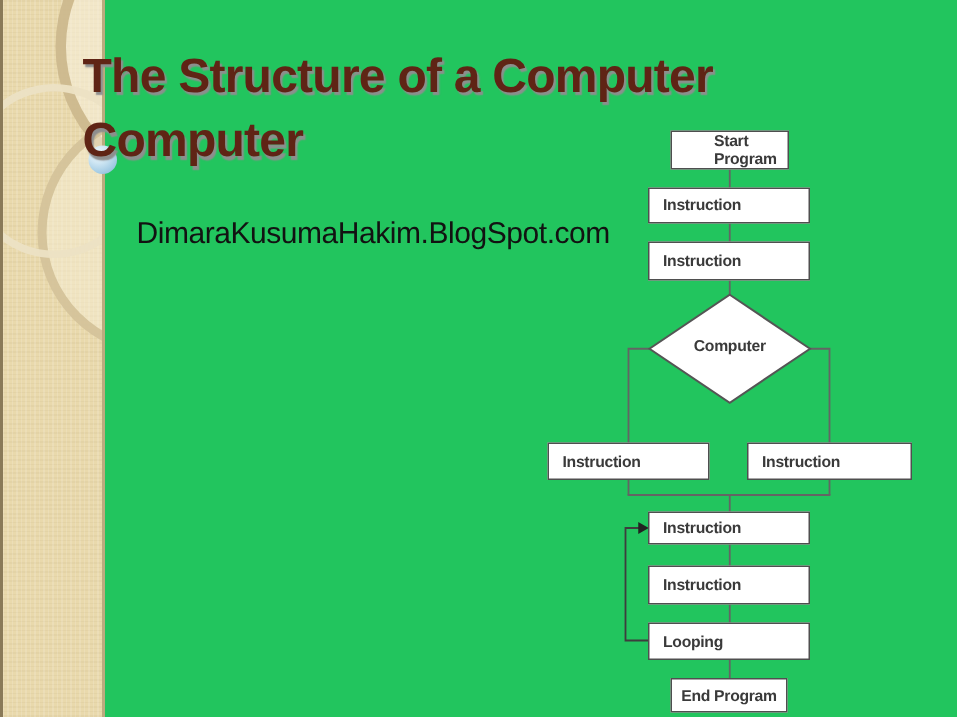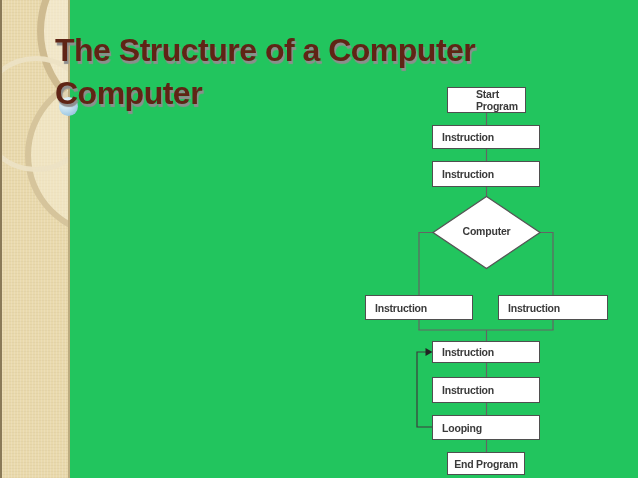--- a/index.html
+++ b/index.html
@@ -69,20 +69,21 @@
     <div class="ring ring3"></div>
   </div>
   <div class="blue-dot"></div>
 
   <div class="title">
     <div>The Structure of a Computer</div>
     <div>Computer</div>
   </div>
 
   <div class="note">
+    <div class="note-l2">DimaraKusumaHakim.BlogSpot.com</div>
   </div>
 
   <svg class="fc-svg" width="638" height="478" viewBox="0 0 638 478">
     <g stroke="#646464" stroke-width="1.2" fill="none">
       <line x1="486.5" y1="113" x2="486.5" y2="126"></line>
       <line x1="486.5" y1="149" x2="486.5" y2="162"></line>
       <line x1="486.5" y1="187" x2="486.5" y2="197"></line>
       <polyline points="433,232.5 419,232.5 419,296"></polyline>
       <polyline points="540,232.5 553,232.5 553,296"></polyline>
       <line x1="419" y1="319" x2="419" y2="330"></line>

